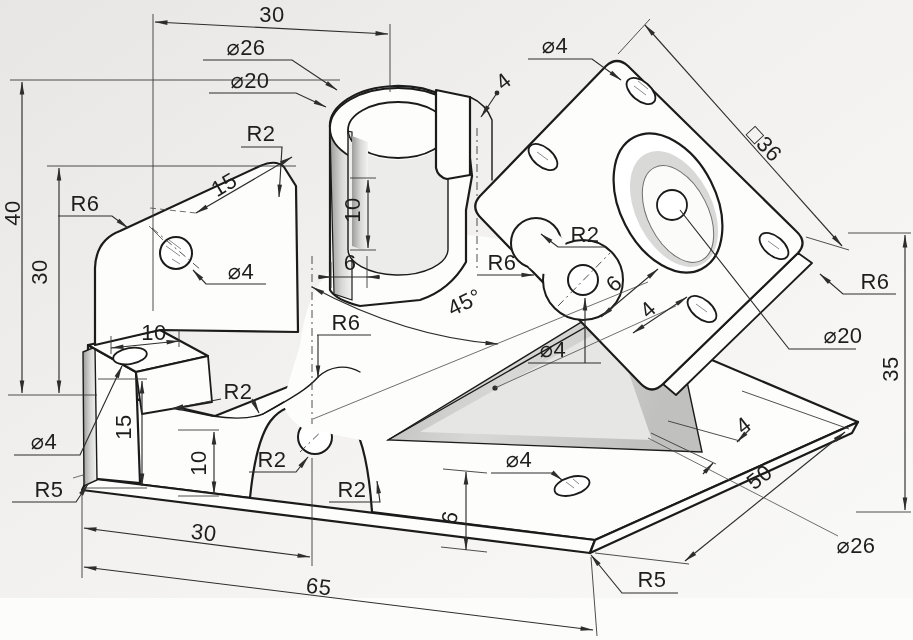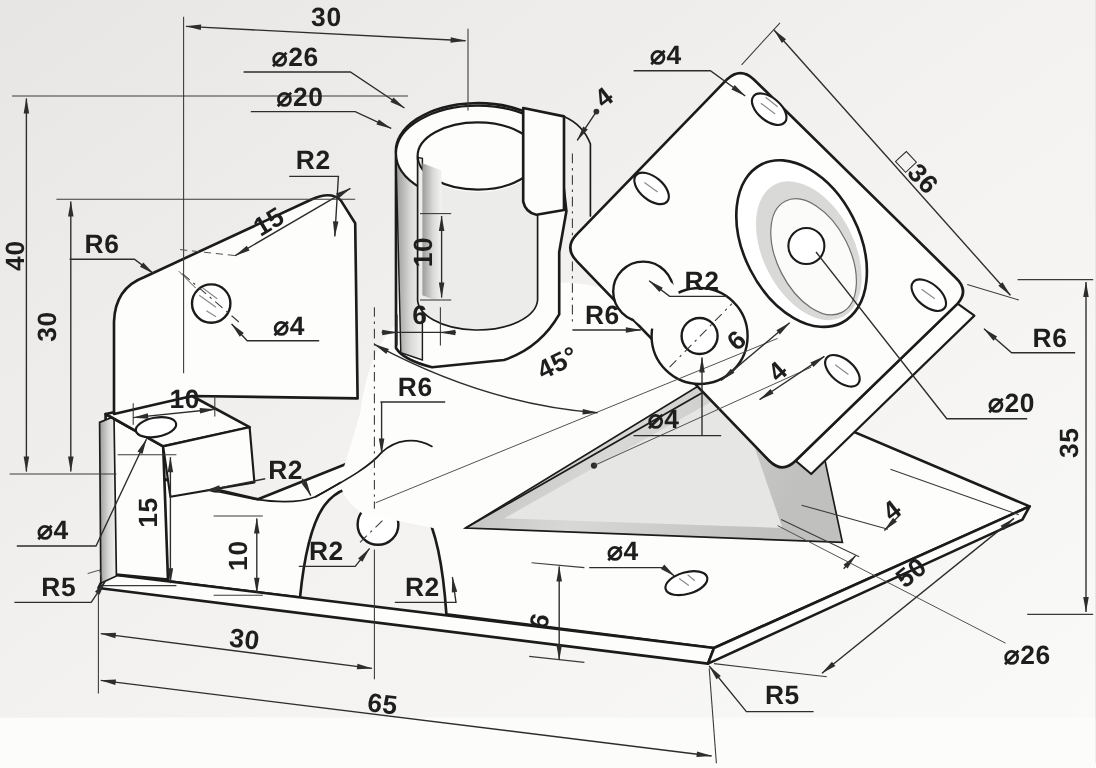--- a/index.html
+++ b/index.html
@@ -1,16 +1,16 @@
 <!DOCTYPE html>
 <html><head>
 <meta charset="utf-8">
 <style>
   html,body{margin:0;padding:0;background:#dcdcda;}
-  .stage{width:913px;height:640px;position:relative;overflow:hidden;font-family:"Liberation Sans",sans-serif;font-weight:bold;}
+  .stage{width:913px;height:640px;position:relative;overflow:hidden;font-family:"Liberation Sans",sans-serif;}
   svg{display:block;}
   .lbl{fill:#1e1e1e;font-family:"Liberation Sans",sans-serif;font-size:22px;letter-spacing:0.5px;}
   .dim,.ldr{stroke:#2d2d2d;stroke-width:1.15;fill:none;}
   .ext{stroke:#3a3a3a;stroke-width:0.9;fill:none;}
   .thin{stroke:#4a4a4a;stroke-width:0.8;fill:none;}
   .dash{stroke:#3a3a3a;stroke-width:0.9;fill:none;stroke-dasharray:8 4 2 4;}
   .part{fill:#fdfdfc;stroke:#1b1b1b;stroke-width:2.2;stroke-linejoin:round;stroke-linecap:round;}
   .part2{fill:#fdfdfc;stroke:#1b1b1b;stroke-width:1.8;stroke-linejoin:round;}
   .edge1{fill:none;stroke:#1b1b1b;stroke-width:1.4;stroke-linecap:round;}
   .hatch{stroke:#8b8b89;stroke-width:1;fill:none;}

